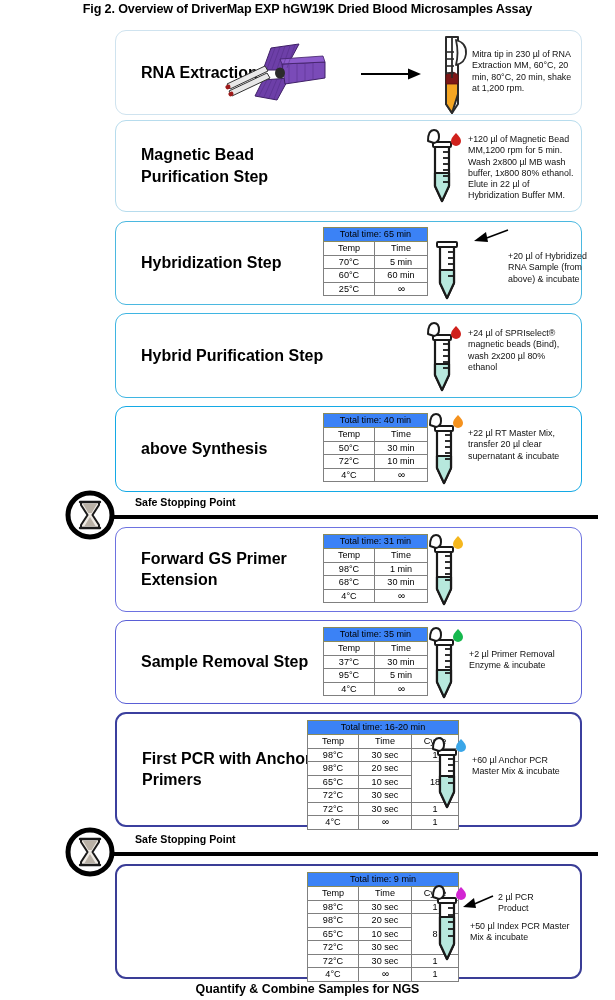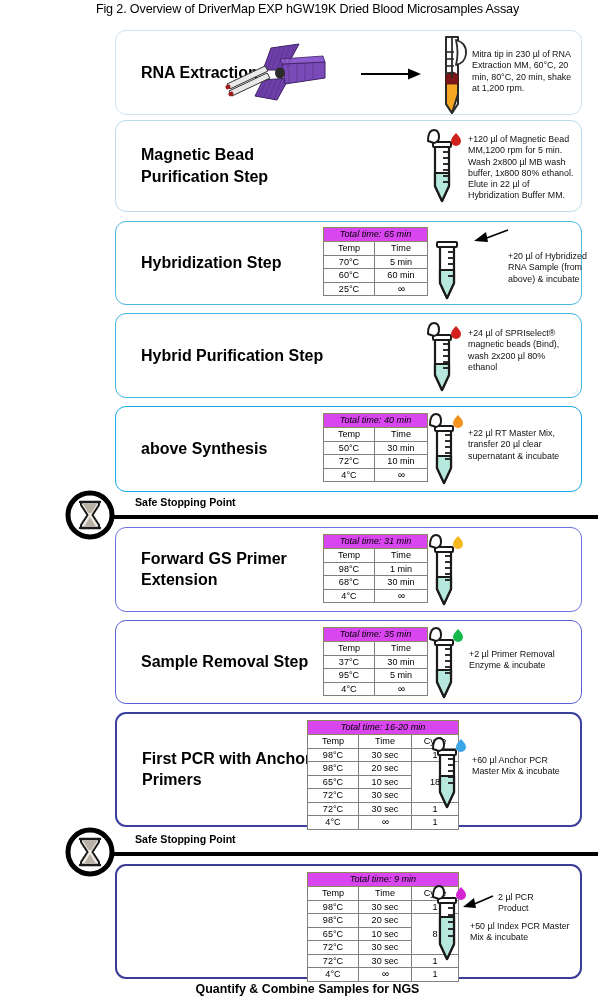--- a/index.html
+++ b/index.html
@@ -3,21 +3,21 @@
 <meta charset="utf-8">
 <style>
   html,body{margin:0;padding:0;}
   body{
     width:615px;height:1000px;background:#ffffff;
     font-family:"Liberation Sans", sans-serif;
     color:#000;overflow:hidden;position:relative;
   }
   .fig-title{
     position:absolute;top:2px;left:0;width:615px;text-align:center;
-    font-size:12.6px;font-weight:normal;letter-spacing:-0.15px;
+    font-size:12.6px;font-weight:bold;letter-spacing:-0.15px;
   }
 
   
   .step{
     position:absolute;left:115px;width:467px;
     border-radius:11px;background:#fff;box-sizing:border-box;
   }
   .step-inner{
     position:relative;width:100%;height:100%;
   }
@@ -31,22 +31,22 @@
   .cyc{
     position:absolute;border-collapse:collapse;
     font-size:9.1px;background:#fff;
   }
   .cyc td,.cyc th{
     border:1px solid #808080;text-align:center;
     padding:0 4px;height:12.5px;line-height:12.5px;font-weight:normal;
     white-space:nowrap;
   }
   .cyc .total{
-    background:#d946ef;border:1px solid #8a8a5a;font-weight:normal;
-    font-size:9.1px;height:13px;line-height:13px;font-style:italic;
+    background:#3b82f6;border:1px solid #8a8a5a;font-weight:normal;
+    font-size:9.1px;height:13px;line-height:13px;
   }
   .cyc .hdr td{background:#fff;}
   .c-temp{width:42px;}
   .c-time{width:44px;}
   .c-cyc{width:38px;}
   .inf{font-size:10px;letter-spacing:-1px;}
 
   
   .note{
     position:absolute;font-size:8.9px;line-height:1.27;color:#111;

